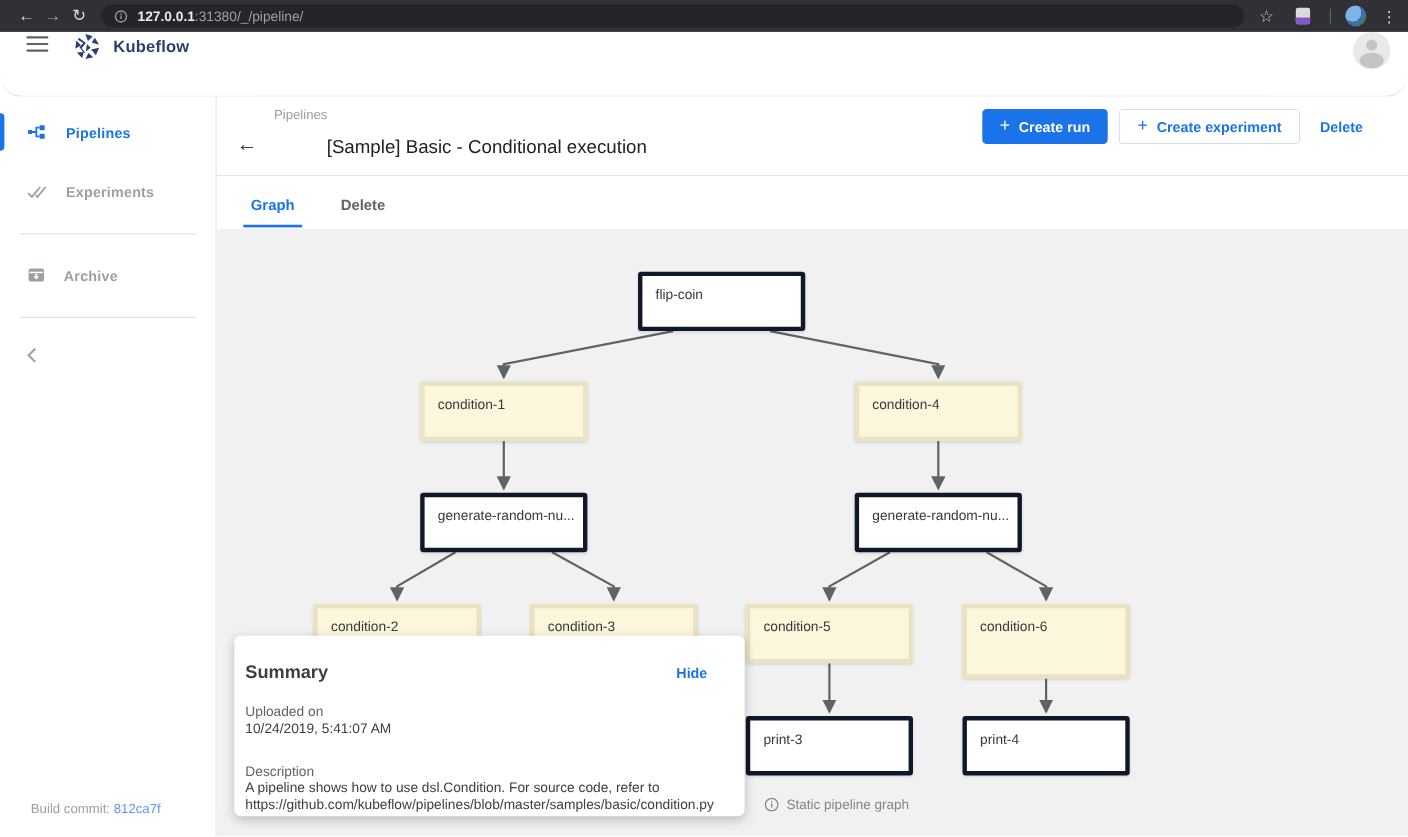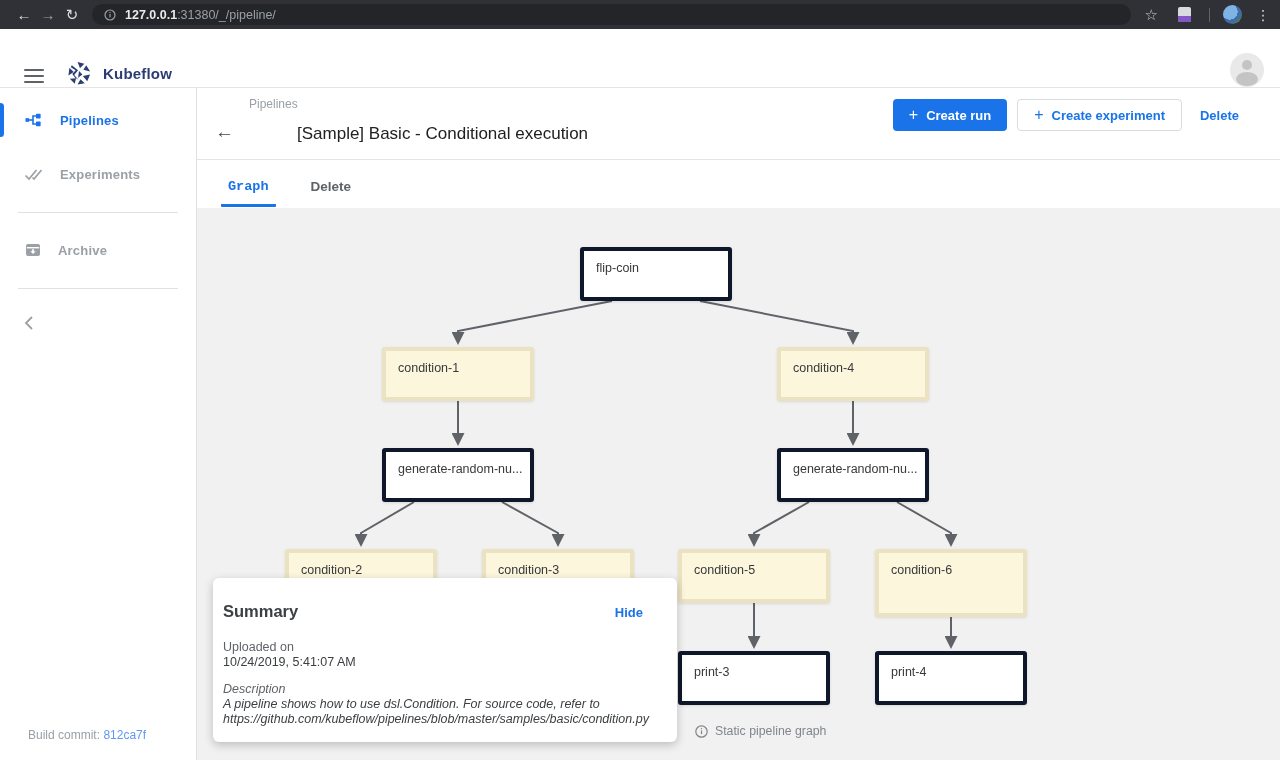--- a/index.html
+++ b/index.html
@@ -15,21 +15,21 @@
   .url-text b { color:#e8eaed; font-weight:bold; }
   .chrome-right { display:flex; align-items:center; flex:0 0 auto; }
   .star { color:#c7cacd; font-size:15px; margin-right:20px; cursor:pointer; }
   .ext-ic { width:13px; height:15px; background:#d9d9de; border-radius:2px; position:relative; margin-right:18px; cursor:pointer; }
   .ext-ic::after { content:""; position:absolute; left:0; bottom:0; width:13px; height:6px; background:#8457c5; border-radius:0 0 2px 2px; }
   .chrome-sep { width:1px; height:14px; background:#5f6368; margin-right:13px; }
   .chrome-avatar { width:19px; height:19px; border-radius:50%; background:radial-gradient(circle at 35% 35%, #7fb2e5 0 45%, #3f6ea5 46% 70%, #55803f 71%); margin-right:14px; cursor:pointer; }
   .dots { color:#dadce0; font-size:14px; cursor:pointer; letter-spacing:0; }
 
   
-  .app-header { height:59px; background:#fff; border-bottom:1px solid #e4e4e4; display:flex; align-items:flex-end; }
+  .app-header { height:59px; background:#fff; border-bottom:1px solid #e4e4e4; display:flex; align-items:flex-start;border-radius:20px; }
   .hamburger { margin-left:24px; width:20px; cursor:pointer; }
   .hamburger div { height:2px; background:#5f6368; margin:4px 0; border-radius:1px; }
   .brand { display:flex; align-items:center; margin-left:22px; cursor:pointer; }
   .brand-name { margin-left:10px; font-size:15px; font-weight:bold; color:#2c3d73; letter-spacing:.2px; }
   .header-avatar { margin-left:auto; margin-right:16px; width:34px; height:34px; border-radius:50%; background:#e9e9e9; position:relative; overflow:hidden; cursor:pointer; }
   .header-avatar::before { content:""; position:absolute; top:7px; left:12px; width:10px; height:10px; border-radius:50%; background:#c4c4c4; }
   .header-avatar::after { content:""; position:absolute; top:19px; left:6px; width:22px; height:14px; border-radius:50%; background:#c4c4c4; }
 
   
   .body-row { display:flex; height:672px; }
@@ -57,36 +57,36 @@
   .actions { position:absolute; top:11px; right:33px; display:flex; align-items:center; }
   .btn { height:32px; border-radius:4px; font-family:"Liberation Sans",sans-serif; font-size:13px; font-weight:bold; display:flex; align-items:center; cursor:pointer; border:none; }
   .btn .plus { font-size:16px; font-weight:normal; margin-right:8px; }
   .btn-primary { background:#1a73e8; color:#fff; padding:0 16px; }
   .btn-outline { background:#fff; color:#1a73e8; border:1px solid #dadce0; padding:0 16px; margin-left:10px; }
   .btn-text { background:transparent; color:#1a73e8; padding:0 8px; margin-left:10px;align-items:center; }
 
   
   .tab-bar { height:47px; display:flex; align-items:flex-end; padding-left:24px; }
   .tab { font-size:13.5px; font-weight:bold; color:#5f6368; padding:0 7px 10px 7px; border-bottom:3px solid transparent; margin-right:28px; cursor:pointer; }
-  .tab.active { color:#1a73e8; border-bottom-color:#1a73e8; border-radius:0 0 1px 1px;font-family:Liberation Mono, monospace; }
+  .tab.active { color:#1a73e8; border-bottom-color:#1a73e8; border-radius:0 0 1px 1px; }
 
   
   .graph-area { position:absolute; top:120px; left:0; right:0; bottom:0; background:#f1f1f1; overflow:hidden; }
   #edge-svg { position:absolute; top:0; left:0; pointer-events:none; }
   .node { position:absolute; background:#fff; border:4px solid #0f172a; border-radius:3px; box-shadow:0 1px 3px rgba(0,0,0,.10); padding:10px 8px 0 12px; font-size:12.5px; color:#37393b; cursor:pointer; overflow:hidden; white-space:nowrap; }
   .node.condition { background:#fcf6dc; border-color:#ebe2c1; }
 
   
   .summary-card { position:absolute; left:16px; top:370px; width:464px; height:164px; background:#fff; border-radius:6px; box-shadow:0 3px 10px rgba(0,0,0,.22); padding:24px 34px 10px 10px; }
   .summary-head { display:flex; align-items:baseline; justify-content:space-between; margin-bottom:19px; }
   .summary-title { font-size:16.5px; font-weight:bold; color:#3c4043;text-align:center; }
   .hide-link { font-size:13px; font-weight:bold; color:#1a73e8; cursor:pointer; }
   .s-label { font-size:12.5px; color:#5f6368; line-height:15px; }
   .s-value { font-size:12.5px; color:#3c4043; line-height:15px; }
-  .s-block { margin-top:12px;font-style:italic; }
+  .s-block { margin-top:24px; }
 
   .static-note { position:absolute; left:498px; top:516px; display:flex; align-items:center; color:#80868b; }
   .static-note span { margin-left:7px; font-size:12.3px; }
 </style>
 </head>
 <body>
 
 <div class="browser-bar">
   <div class="nav-ic">←</div>
   <div class="nav-ic dim">→</div>

